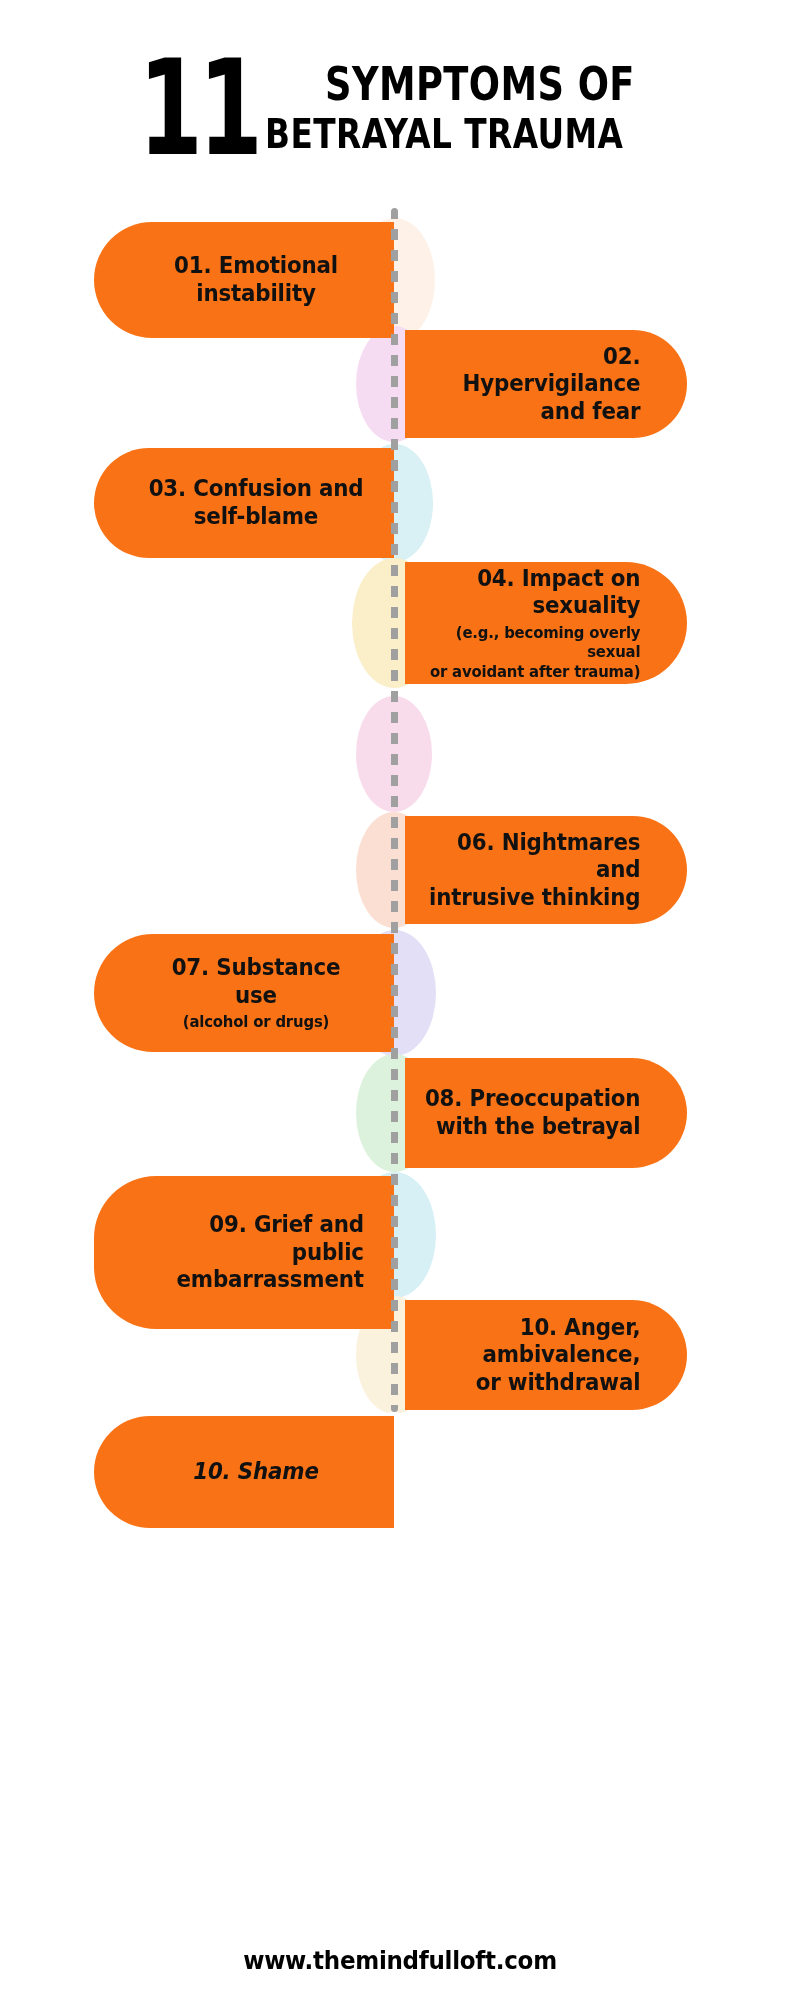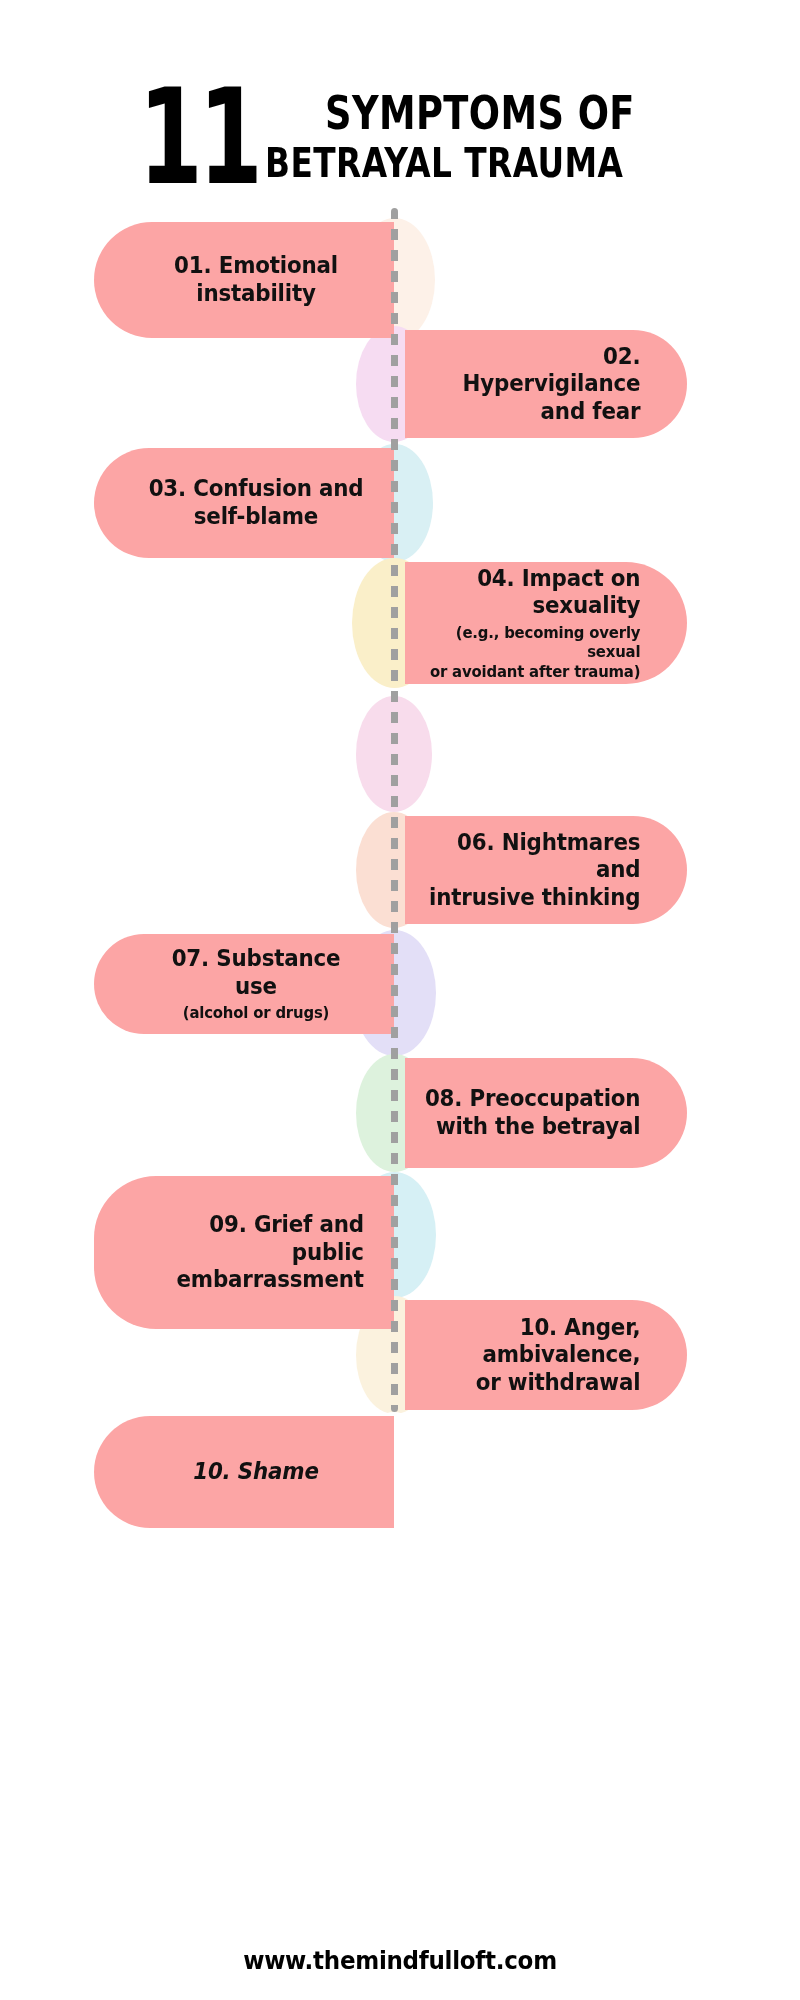--- a/index.html
+++ b/index.html
@@ -25,21 +25,21 @@
     position:absolute;
     left:80px;
     top:0;
     width:640px;
     height:2000px;
   }
 
   
   #header {
     position:absolute;
-    left:0; top:77px;
+    left:0; top:48px;
     width:640px;
     height:140px;
     display:flex;
     align-items:flex-start;
     justify-content:center;
   }
   #big-number {
     font-family:"DejaVu Sans", sans-serif;
     font-weight:bold;
     font-size:132px;
@@ -97,21 +97,21 @@
 
   .blob {
     position:absolute;
     border-radius:50%;
     z-index:1;
   }
 
   .card {
     position:absolute;
     z-index:2;
-    background:#fca5a5;
+    background:#f97316;
     display:flex;
     flex-direction:column;
     justify-content:center;
   }
   
   .card.left {
     left:14px;
     width:300px;
     border-radius:62px 0 0 62px;
     text-align:center;
@@ -218,21 +218,21 @@
           <div class="blob" style="width: 76px; height: 116px; top: -4px; left: 276px; background: rgb(248, 220, 236);"></div>
         </div>
         <div class="row" style="top: 816px; height: 108px;">
           <div class="blob" style="width: 76px; height: 116px; top: -4px; left: 276px; background: rgb(251, 223, 211);"></div>
           <div class="card right" style="height: 108px;">
             <div class="card-title">06. Nightmares and<br>intrusive thinking</div>
           </div>
         </div>
         <div class="row" style="top: 934px; height: 118px;">
           <div class="blob" style="width: 83px; height: 126px; top: -4px; left: 272.5px; background: rgb(227, 223, 247);"></div>
-          <div class="card left" style="height: 100px;">
+          <div class="card left" style="height: 118px;">
             <div class="card-title">07. Substance use</div>
             <div class="card-sub">(alcohol or drugs)</div>
           </div>
         </div>
         <div class="row" style="top: 1058px; height: 110px;">
           <div class="blob" style="width: 77px; height: 118px; top: -4px; left: 275.5px; background: rgb(221, 242, 221);"></div>
           <div class="card right" style="height: 110px;">
             <div class="card-title">08. Preoccupation<br>with the betrayal</div>
           </div>
         </div>

